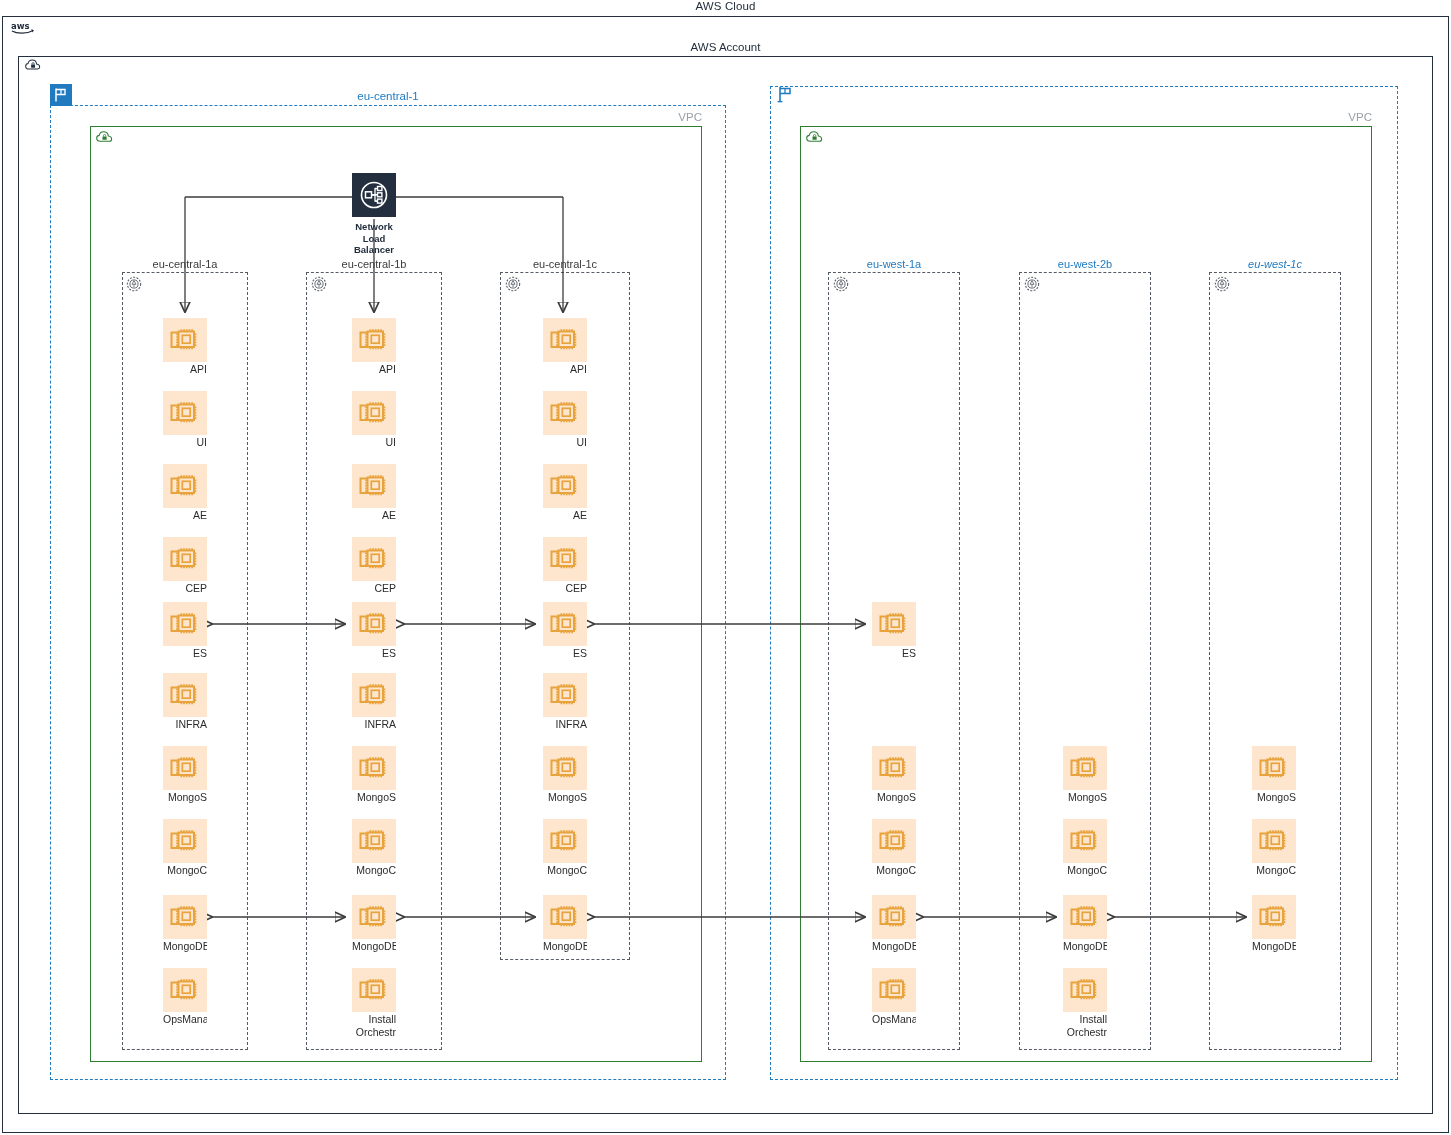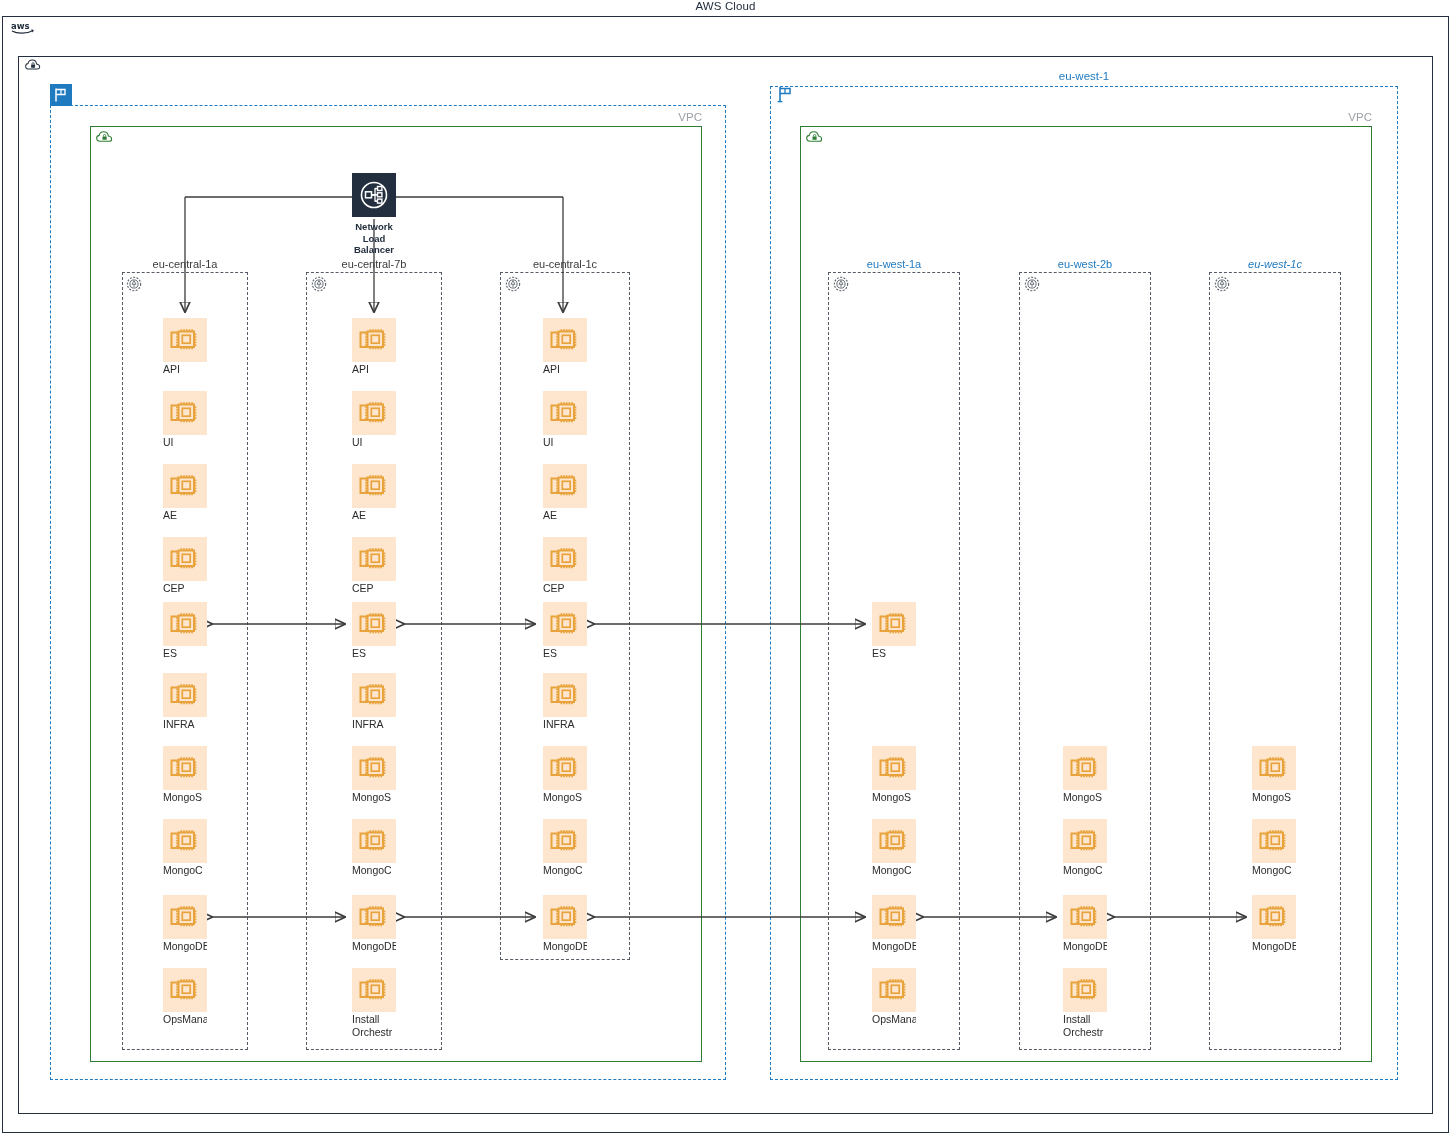--- a/index.html
+++ b/index.html
@@ -113,21 +113,21 @@
     display: flex;
     align-items: center;
     justify-content: center;
   }
   .node .tile svg { width: 34px; height: 34px; display: block; }
   .node .label {
     margin-top: 1px;
     width: 44px;
     height: 13px;
     line-height: 13px;
-    text-align: left;
+    text-align: right;
     font-size: 10.5px;
     color: #2b2b2b;
     white-space: nowrap;
     overflow: hidden;
   }
   .node .label.two {
     height: 26px;
     line-height: 13px;
     white-space: normal;
     word-break: break-word;
@@ -163,27 +163,29 @@
 <div id="canvas">
 
   <div class="cloud-title">AWS Cloud</div>
   <div class="cloud-frame"></div>
   <svg class="aws-logo" viewBox="0 0 52 32">
     <text x="2" y="19" font-family="DejaVu Sans, sans-serif" font-size="17" font-weight="bold" fill="#232f3e">aws</text>
     <path d="M4 24 C14 30, 34 30, 46 23" stroke="#232f3e" stroke-width="2.6" fill="none"></path>
     <path d="M43 20 l5 3 -4 4 z" fill="#232f3e"></path>
   </svg>
 
+  <div class="account-title">AWS Account</div>
   <div class="account-frame"></div>
   <svg class="account-icon" viewBox="0 0 22 18">
     <path d="M5.5 14.5 C2.4 14.5 0.9 12.4 0.9 10.6 C0.9 8.7 2.3 7.1 4.2 6.9 C4.7 4.2 7 2.2 9.9 2.2 C13 2.2 15.6 4.6 15.9 7.6 C18.3 7.9 20.2 9.7 20.2 11.9 C20.2 13.4 19 14.5 17.4 14.5 Z" fill="none" stroke="#232f3e" stroke-width="1.4"></path>
     <rect x="8.4" y="8.4" width="5.4" height="4.3" rx="0.6" fill="#232f3e"></rect>
     <path d="M9.6 8.4 v-1.1 a1.5 1.5 0 0 1 3 0 v1.1" fill="none" stroke="#232f3e" stroke-width="1.1"></path>
   </svg>
 
+  <div class="region-title" style="left:50px; top:90px; width:676px;">eu-central-1</div>
   <div class="region" style="left:50px; top:105px; width:676px; height:975px;"></div>
   <svg class="region-flag" style="left:50px; top:84px;" viewBox="0 0 22 22">
     <rect x="0" y="0" width="22" height="22" fill="#1f7ac0"></rect>
     <path d="M6 4.5 v13" stroke="#ffffff" stroke-width="1.5"></path>
     <path d="M6 5.5 h9 v5 h-9" fill="none" stroke="#ffffff" stroke-width="1.4"></path>
     <path d="M11 5.5 v5" stroke="#ffffff" stroke-width="1.2"></path>
   </svg>
 
   <div class="vpc-title" style="left:90px; top:111px; width:612px;">VPC</div>
   <div class="vpc" style="left:90px; top:126px; width:612px; height:936px;"></div>
@@ -195,39 +197,38 @@
 
   <div class="az-title dark" style="left:122px; top:258px; width:126px;">eu-central-1a</div>
   <div class="az" style="left:122px; top:272px; width:126px; height:778px;"></div>
   <svg class="az-icon" style="left:126px; top:276px;" viewBox="0 0 18 18">
     <circle cx="9" cy="9" r="7.5" fill="none" stroke="#545b64" stroke-width="1.2" stroke-dasharray="2.2 1.6"></circle>
     <circle cx="9" cy="9" r="4.6" fill="none" stroke="#545b64" stroke-width="1"></circle>
     <path d="M9 5.3 l2.3 4 h-4.6 z" fill="none" stroke="#545b64" stroke-width="0.9"></path>
     <path d="M9 9.3 v3.2" stroke="#545b64" stroke-width="0.9"></path>
   </svg>
 
-  <div class="az-title dark" style="left:306px; top:258px; width:136px;">eu-central-7b</div>
+  <div class="az-title dark" style="left:306px; top:258px; width:136px;">eu-central-1b</div>
   <div class="az" style="left:306px; top:272px; width:136px; height:778px;"></div>
   <svg class="az-icon" style="left:311px; top:276px;" viewBox="0 0 18 18">
     <circle cx="9" cy="9" r="7.5" fill="none" stroke="#545b64" stroke-width="1.2" stroke-dasharray="2.2 1.6"></circle>
     <circle cx="9" cy="9" r="4.6" fill="none" stroke="#545b64" stroke-width="1"></circle>
     <path d="M9 5.3 l2.3 4 h-4.6 z" fill="none" stroke="#545b64" stroke-width="0.9"></path>
     <path d="M9 9.3 v3.2" stroke="#545b64" stroke-width="0.9"></path>
   </svg>
 
   <div class="az-title dark" style="left:500px; top:258px; width:130px;">eu-central-1c</div>
   <div class="az" style="left:500px; top:272px; width:130px; height:688px;"></div>
   <svg class="az-icon" style="left:505px; top:276px;" viewBox="0 0 18 18">
     <circle cx="9" cy="9" r="7.5" fill="none" stroke="#545b64" stroke-width="1.2" stroke-dasharray="2.2 1.6"></circle>
     <circle cx="9" cy="9" r="4.6" fill="none" stroke="#545b64" stroke-width="1"></circle>
     <path d="M9 5.3 l2.3 4 h-4.6 z" fill="none" stroke="#545b64" stroke-width="0.9"></path>
     <path d="M9 9.3 v3.2" stroke="#545b64" stroke-width="0.9"></path>
   </svg>
 
-  <div class="region-title" style="left:770px; top:70px; width:628px;">eu-west-1</div>
   <div class="region" style="left:770px; top:86px; width:628px; height:994px;"></div>
   <svg class="region-flag" style="left:774px; top:83px;" viewBox="0 0 22 22">
     <path d="M6 4 v15" stroke="#1f7ac0" stroke-width="1.6"></path>
     <path d="M6 5.5 h10 v5 h-10" fill="none" stroke="#1f7ac0" stroke-width="1.5"></path>
     <path d="M11 5.5 v5" stroke="#1f7ac0" stroke-width="1.3"></path>
     <path d="M3.6 18.6 h4.8" stroke="#1f7ac0" stroke-width="1.4"></path>
   </svg>
 
   <div class="vpc-title" style="left:800px; top:111px; width:572px;">VPC</div>
   <div class="vpc" style="left:800px; top:126px; width:572px; height:936px;"></div>

